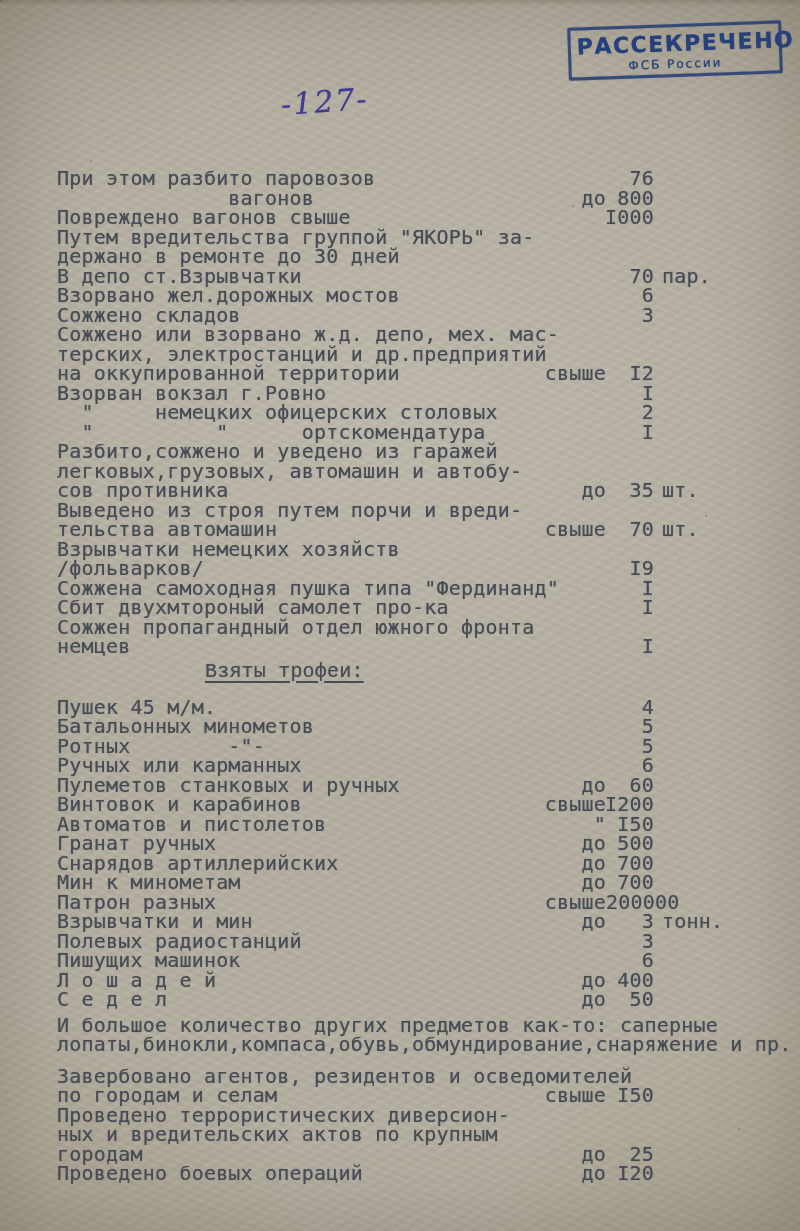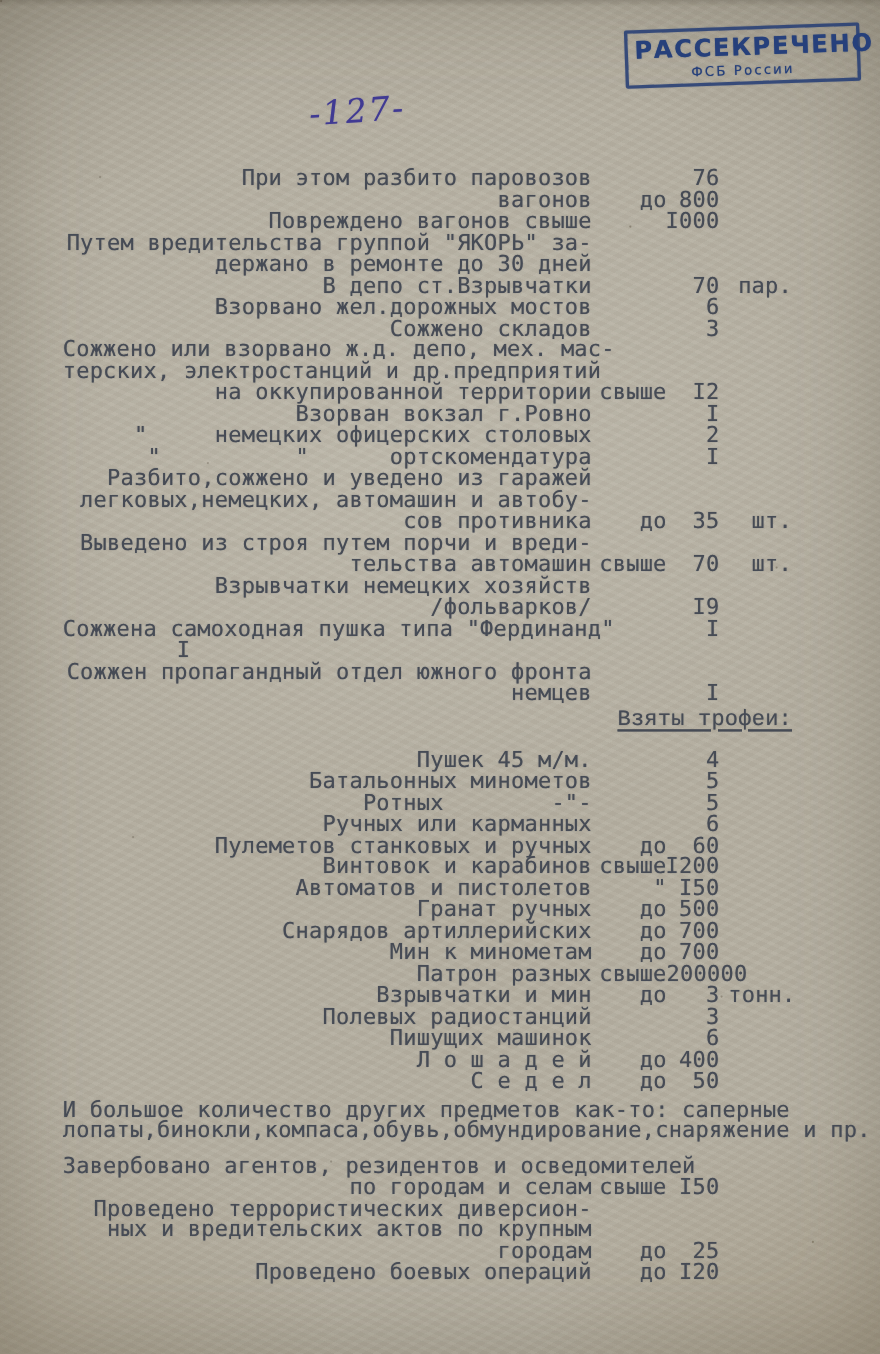--- a/index.html
+++ b/index.html
@@ -15,21 +15,21 @@
       radial-gradient(ellipse 420px 320px at 0% 0%, rgba(90,84,70,0.18), rgba(90,84,70,0) 60%),
       radial-gradient(ellipse 420px 300px at 100% 0%, rgba(90,84,70,0.16), rgba(90,84,70,0) 60%),
       radial-gradient(ellipse 520px 380px at 100% 100%, rgba(120,100,66,0.22), rgba(120,100,66,0) 60%),
       radial-gradient(ellipse 520px 380px at 0% 100%, rgba(118,102,72,0.20), rgba(118,102,72,0) 60%),
       linear-gradient(180deg, rgba(70,64,52,0.20) 0px, rgba(70,64,52,0) 6px),
       repeating-linear-gradient(23deg, rgba(255,255,255,0.025) 0 3px, rgba(0,0,0,0.02) 3px 7px),
       repeating-linear-gradient(-31deg, rgba(255,255,250,0.02) 0 4px, rgba(40,35,25,0.02) 4px 9px);
   }
   .vignette{position:absolute;inset:0;box-shadow:inset 0 0 90px rgba(72,63,46,0.28);pointer-events:none;}
   
-  .content{position:absolute;left:57px;top:152px;width:663px;text-align:right;}
+  .content{position:absolute;left:57px;top:169px;width:663px;}
   .row{display:flex;height:19.5px;line-height:19.5px;white-space:pre;
        text-shadow:0 0 1px rgba(62,68,80,0.55);}
   .lbl{flex:1;min-width:0;}
   .q{width:68px;display:flex;justify-content:flex-end;}
   .v{width:48px;display:flex;justify-content:flex-end;}
   .v.wide{justify-content:flex-start;}
   .sfx{width:66px;padding-left:8px;box-sizing:border-box;}
   .heading-wrap{margin:3px 0 14px 148px;height:24px;line-height:24px;font-family:Liberation Mono, monospace;}
   .heading{text-decoration:underline;text-underline-offset:4px;text-decoration-thickness:1.5px;
            text-shadow:0 0 1px rgba(62,68,80,0.6);}
@@ -81,28 +81,28 @@
       <div class="row"><span class="lbl">В депо ст.Взрывчатки</span><span class="q"></span><span class="v">70</span><span class="sfx">пар.</span></div>
       <div class="row"><span class="lbl">Взорвано жел.дорожных мостов</span><span class="q"></span><span class="v">6</span><span class="sfx"></span></div>
       <div class="row"><span class="lbl">Сожжено складов</span><span class="q"></span><span class="v">3</span><span class="sfx"></span></div>
       <div class="row"><span class="lbl">Сожжено или взорвано ж.д. депо, мех. мас-</span><span class="q"></span><span class="v"></span><span class="sfx"></span></div>
       <div class="row"><span class="lbl">терских, электростанций и др.предприятий</span><span class="q"></span><span class="v"></span><span class="sfx"></span></div>
       <div class="row"><span class="lbl">на оккупированной территории</span><span class="q">свыше</span><span class="v">I2</span><span class="sfx"></span></div>
       <div class="row"><span class="lbl">Взорван вокзал г.Ровно</span><span class="q"></span><span class="v">I</span><span class="sfx"></span></div>
       <div class="row"><span class="lbl">  "     немецких офицерских столовых</span><span class="q"></span><span class="v">2</span><span class="sfx"></span></div>
       <div class="row"><span class="lbl">  "          "      ортскомендатура</span><span class="q"></span><span class="v">I</span><span class="sfx"></span></div>
       <div class="row"><span class="lbl">Разбито,сожжено и уведено из гаражей</span><span class="q"></span><span class="v"></span><span class="sfx"></span></div>
-      <div class="row"><span class="lbl">легковых,немецких, автомашин и автобу-</span><span class="q"></span><span class="v"></span><span class="sfx"></span></div>
+      <div class="row"><span class="lbl">легковых,грузовых, автомашин и автобу-</span><span class="q"></span><span class="v"></span><span class="sfx"></span></div>
       <div class="row"><span class="lbl">сов противника</span><span class="q">до</span><span class="v">35</span><span class="sfx">шт.</span></div>
       <div class="row"><span class="lbl">Выведено из строя путем порчи и вреди-</span><span class="q"></span><span class="v"></span><span class="sfx"></span></div>
       <div class="row"><span class="lbl">тельства автомашин</span><span class="q">свыше</span><span class="v">70</span><span class="sfx">шт.</span></div>
       <div class="row"><span class="lbl">Взрывчатки немецких хозяйств</span><span class="q"></span><span class="v"></span><span class="sfx"></span></div>
       <div class="row"><span class="lbl">/фольварков/</span><span class="q"></span><span class="v">I9</span><span class="sfx"></span></div>
       <div class="row"><span class="lbl">Сожжена самоходная пушка типа "Фердинанд"</span><span class="q"></span><span class="v">I</span><span class="sfx"></span></div>
-      <div class="row"><span class="q"></span><span class="v">I</span><span class="sfx"></span></div>
+      <div class="row"><span class="lbl">Сбит двухмтороный самолет про-ка</span><span class="q"></span><span class="v">I</span><span class="sfx"></span></div>
       <div class="row"><span class="lbl">Сожжен пропагандный отдел южного фронта</span><span class="q"></span><span class="v"></span><span class="sfx"></span></div>
       <div class="row"><span class="lbl">немцев</span><span class="q"></span><span class="v">I</span><span class="sfx"></span></div>
     </div>
   <div class="heading-wrap">
     <span class="heading">Взяты трофеи:</span>
   </div>
   <div>
       <div class="row"><span class="lbl">Пушек 45 м/м.</span><span class="q"></span><span class="v">4</span><span class="sfx"></span></div>
       <div class="row"><span class="lbl">Батальонных минометов</span><span class="q"></span><span class="v">5</span><span class="sfx"></span></div>
       <div class="row"><span class="lbl">Ротных        -"-</span><span class="q"></span><span class="v">5</span><span class="sfx"></span></div>

